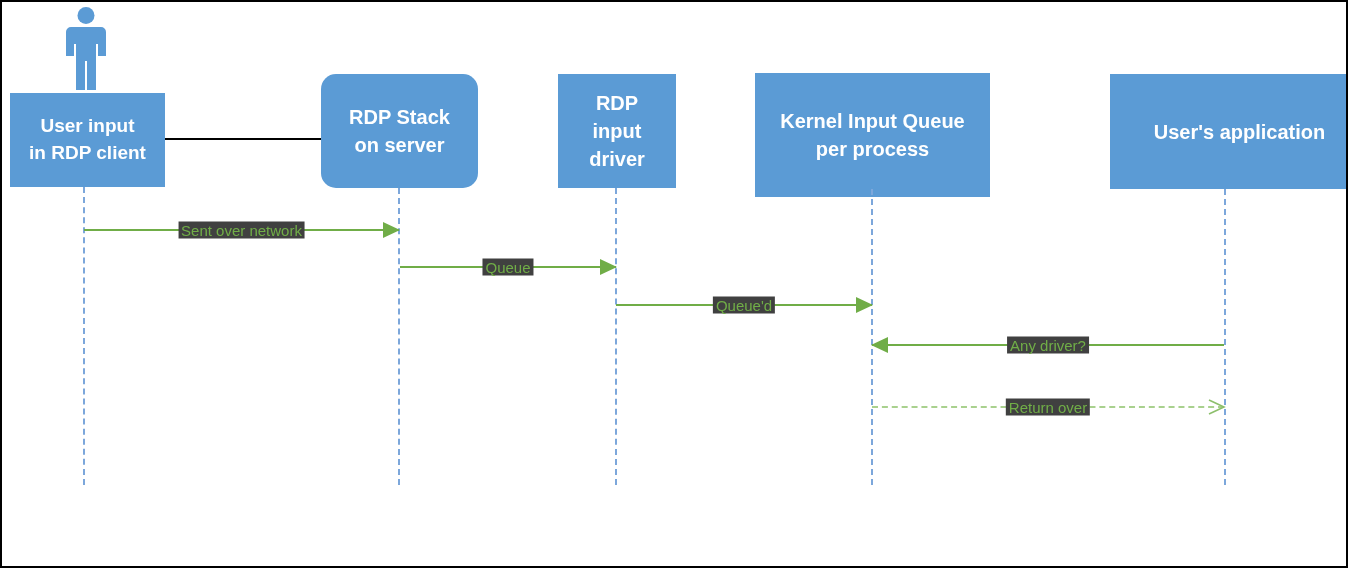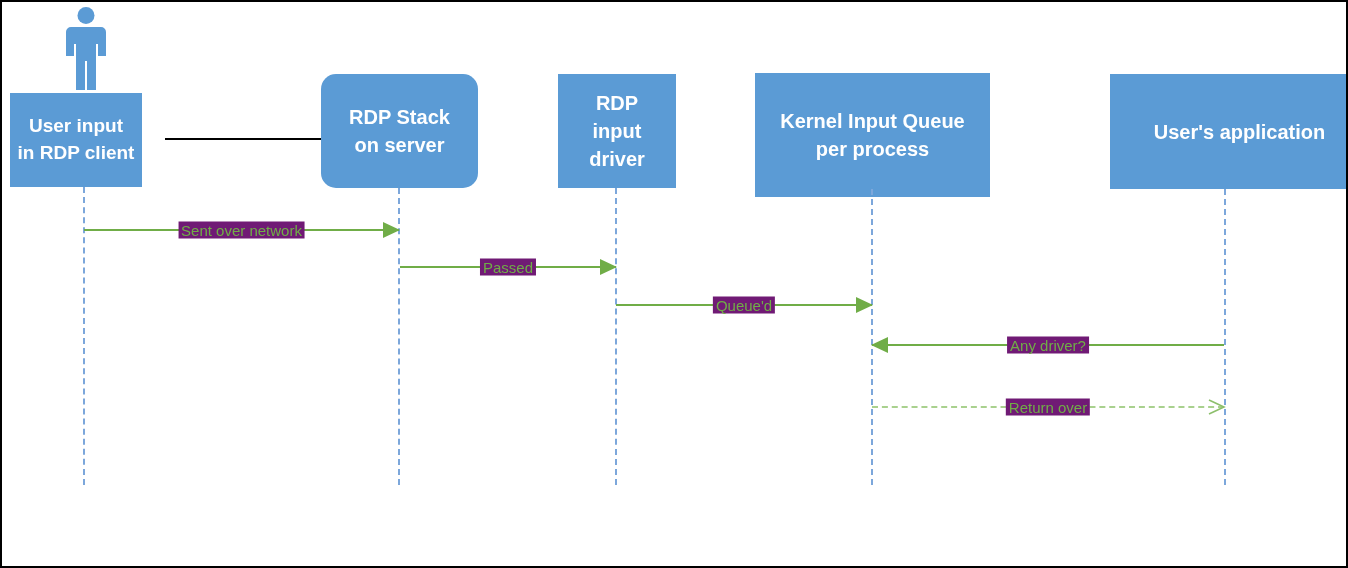--- a/index.html
+++ b/index.html
@@ -67,38 +67,38 @@
   .msg .head.left  { left: -1px;  border-right: 17px solid var(--green); }
   .msg .head-open {
     position: absolute;
     right: -2px; top: -9px;
     width: 20px; height: 18px;
   }
   .msg .label {
     position: absolute;
     left: 50%; top: 0;
     transform: translate(-50%, -50%);
-    background: #701a75;
+    background: #404040;
     color: var(--green);
     font-size: 15px;
     padding: 0 3px;
     white-space: nowrap;
   }
 </style>
 </head>
 <body>
 
 <div class="canvas">
 
   <svg class="person" style="left:61px; top:4px;" width="46" height="88" viewBox="0 0 46 88">
     <circle cx="23" cy="9.5" r="8.5" fill="#5B9BD5"></circle>
     <path fill="#5B9BD5" d="M8 21 h30 a5 5 0 0 1 5 5 v24 h-8 v-12 h-2 v46 h-9 V55 h-2 v29 h-9 V38 h-2 v12 H3 V26 a5 5 0 0 1 5-5 z"></path>
   </svg>
 
-  <div class="actor-box" style="left:8px; top:91px; width:132px; height:94px; font-size:19px;">User input
+  <div class="actor-box" style="left:8px; top:91px; width:155px; height:94px; font-size:19px;">User input
 in RDP client</div>
 
   <div class="actor-box" style="left:319px; top:72px; width:157px; height:114px;border-radius:15px;">RDP Stack
 on server</div>
 
   <div class="actor-box" style="left:556px; top:72px; width:118px; height:114px;text-align:center;">RDP
 input
 driver</div>
 
   <div class="actor-box" style="left:753px; top:71px; width:235px; height:124px;">Kernel Input Queue
@@ -116,21 +116,21 @@
 
   <div class="msg" style="left:82px; top:228px; width:315px;">
     <div class="line"></div>
     <div class="head right"></div>
     <span class="label">Sent over network</span>
   </div>
 
   <div class="msg" style="left:398px; top:265px; width:216px;">
     <div class="line"></div>
     <div class="head right"></div>
-    <span class="label">Passed</span>
+    <span class="label">Queue</span>
   </div>
 
   <div class="msg" style="left:614px; top:303px; width:256px;">
     <div class="line"></div>
     <div class="head right"></div>
     <span class="label">Queue'd</span>
   </div>
 
   <div class="msg" style="left:870px; top:343px; width:352px;">
     <div class="line"></div>

